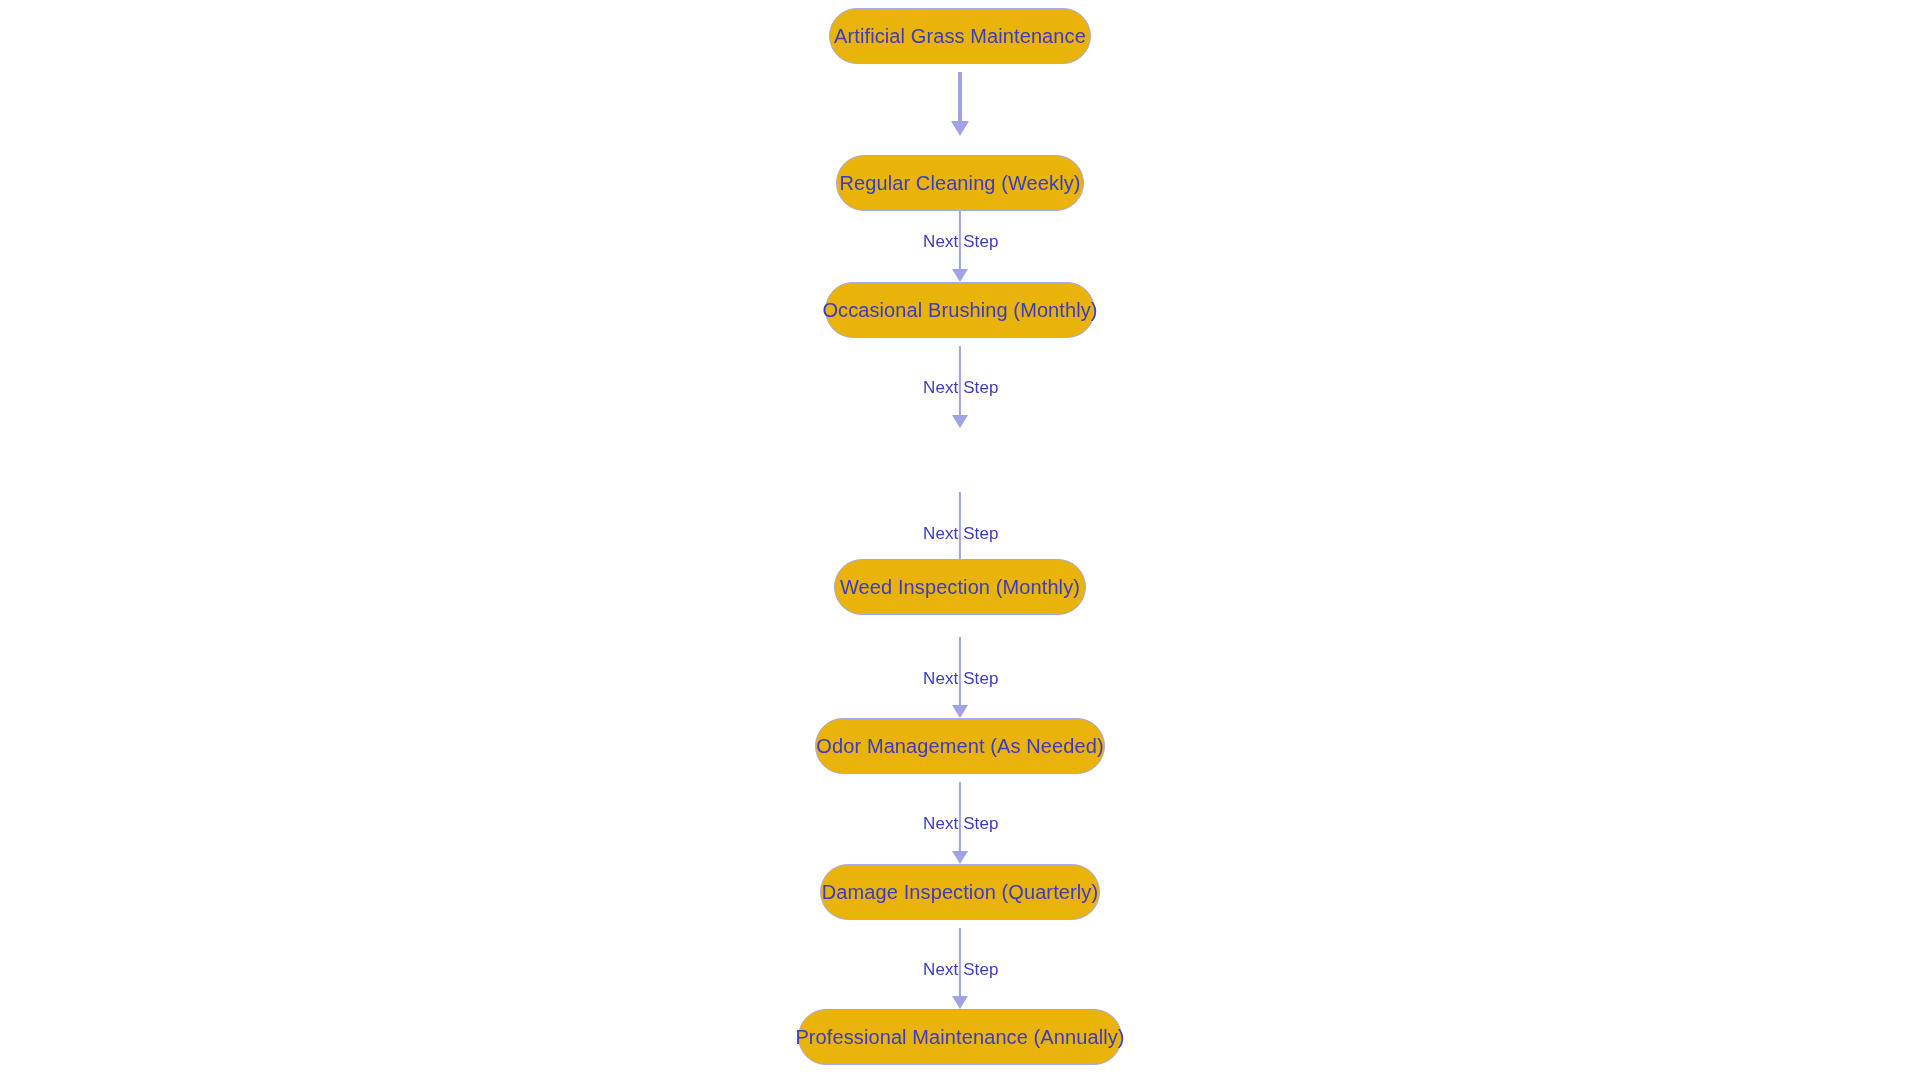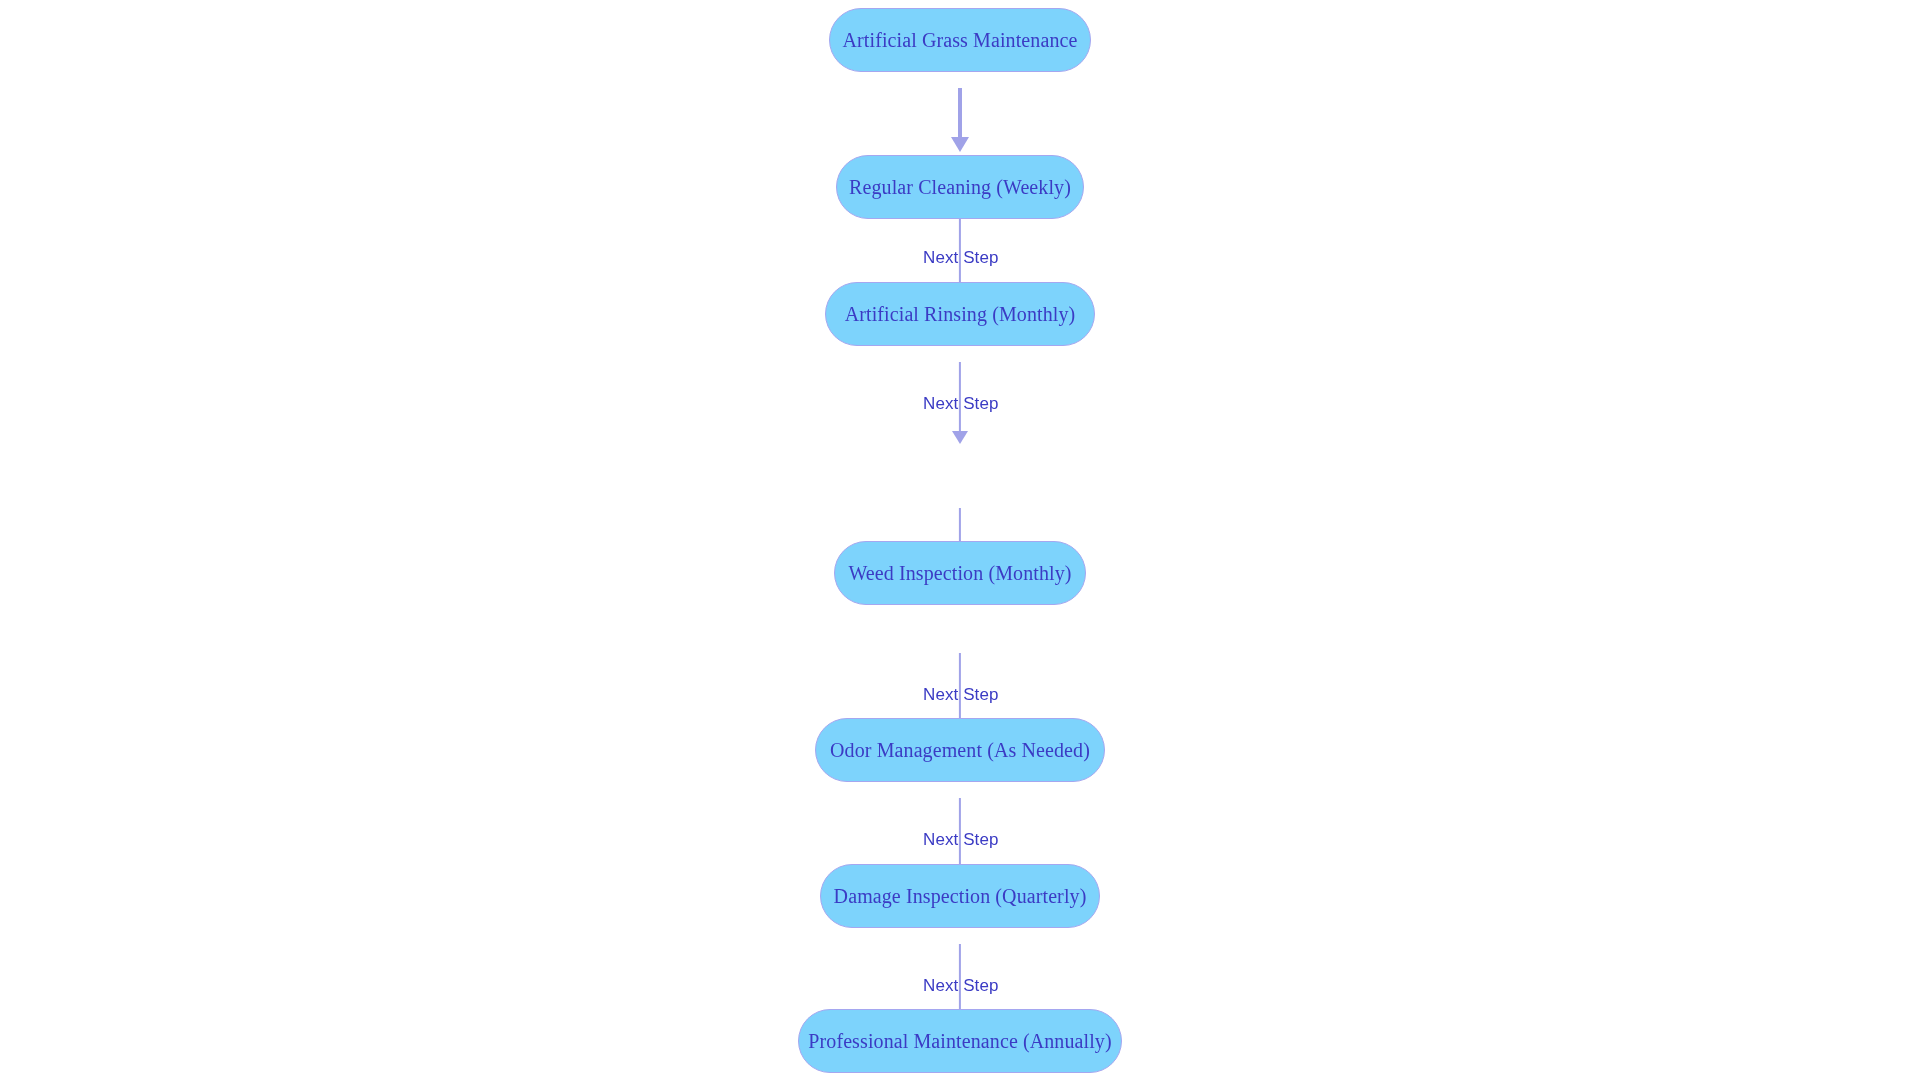--- a/index.html
+++ b/index.html
@@ -20,45 +20,43 @@
     height: 1083px;
     background: #ffffff;
   }
 
   
   .node {
     position: absolute;
     left: 50%;
     transform: translateX(-50%);
     box-sizing: border-box;
-    height: 64px;
+    height: 56px;
     display: flex;
     align-items: center;
     justify-content: center;
-    background: #7dd3fc;
+    background: #eab308;
     border: 1.6px solid #a5a7f0;
     border-radius: 999px;
     white-space: nowrap;
-    font-family: Liberation Serif, serif;
   }
   .node-label {
     font-size: 20px;
     line-height: 1;
     color: #3b3bc4;
     letter-spacing: 0.1px;
     padding: 0 34px;
   }
 
   
   .edge {
     position: absolute;
     left: 50%;
     transform: translateX(-50%);
     width: 240px;
-    margin-top: 16px;
   }
   .edge .line {
     position: absolute;
     left: 50%;
     top: 0;
     transform: translateX(-50%);
     background: #a0a2e8;
   }
   .edge.thick .line { width: 4px; }
   .edge.thin  .line { width: 2.2px; }
@@ -140,25 +138,25 @@
 
   <div class="node" style="top:8px;width:262px;">
     <span class="node-label">Artificial Grass Maintenance</span>
   </div>
 
   <div class="node" style="top:136px;width:248px;margin-top:19px;">
     <span class="node-label">Regular Cleaning (Weekly)</span>
   </div>
 
   <div class="node" style="top:282px;width:270px;">
-    <span class="node-label">Artificial Rinsing (Monthly)</span>
+    <span class="node-label">Occasional Brushing (Monthly)</span>
   </div>
 
 
-  <div class="node" style="top:541px;width:252px;justify-content:center;">
+  <div class="node" style="top:559px;width:252px;justify-content:center;">
     <span class="node-label">Weed Inspection (Monthly)</span>
   </div>
 
   <div class="node" style="top:864px;width:280px;">
     <span class="node-label">Damage Inspection (Quarterly)</span>
   </div>
 
   <div class="node" style="top:718px;width:290px;">
     <span class="node-label">Odor Management (As Needed)</span>
   </div>

